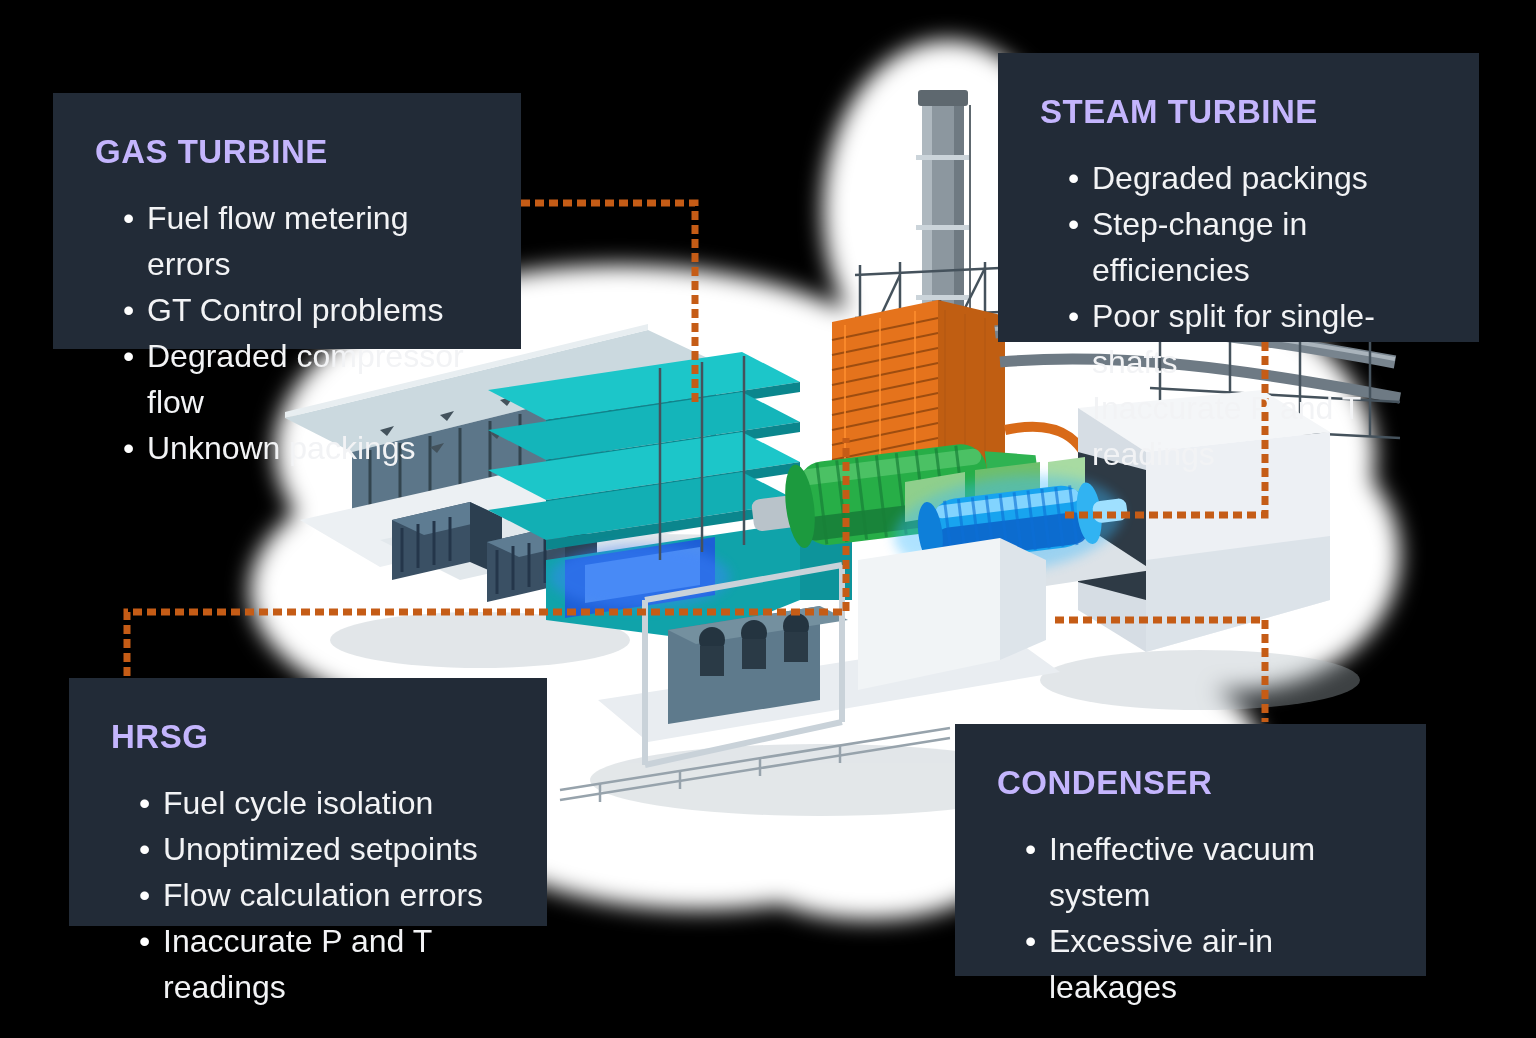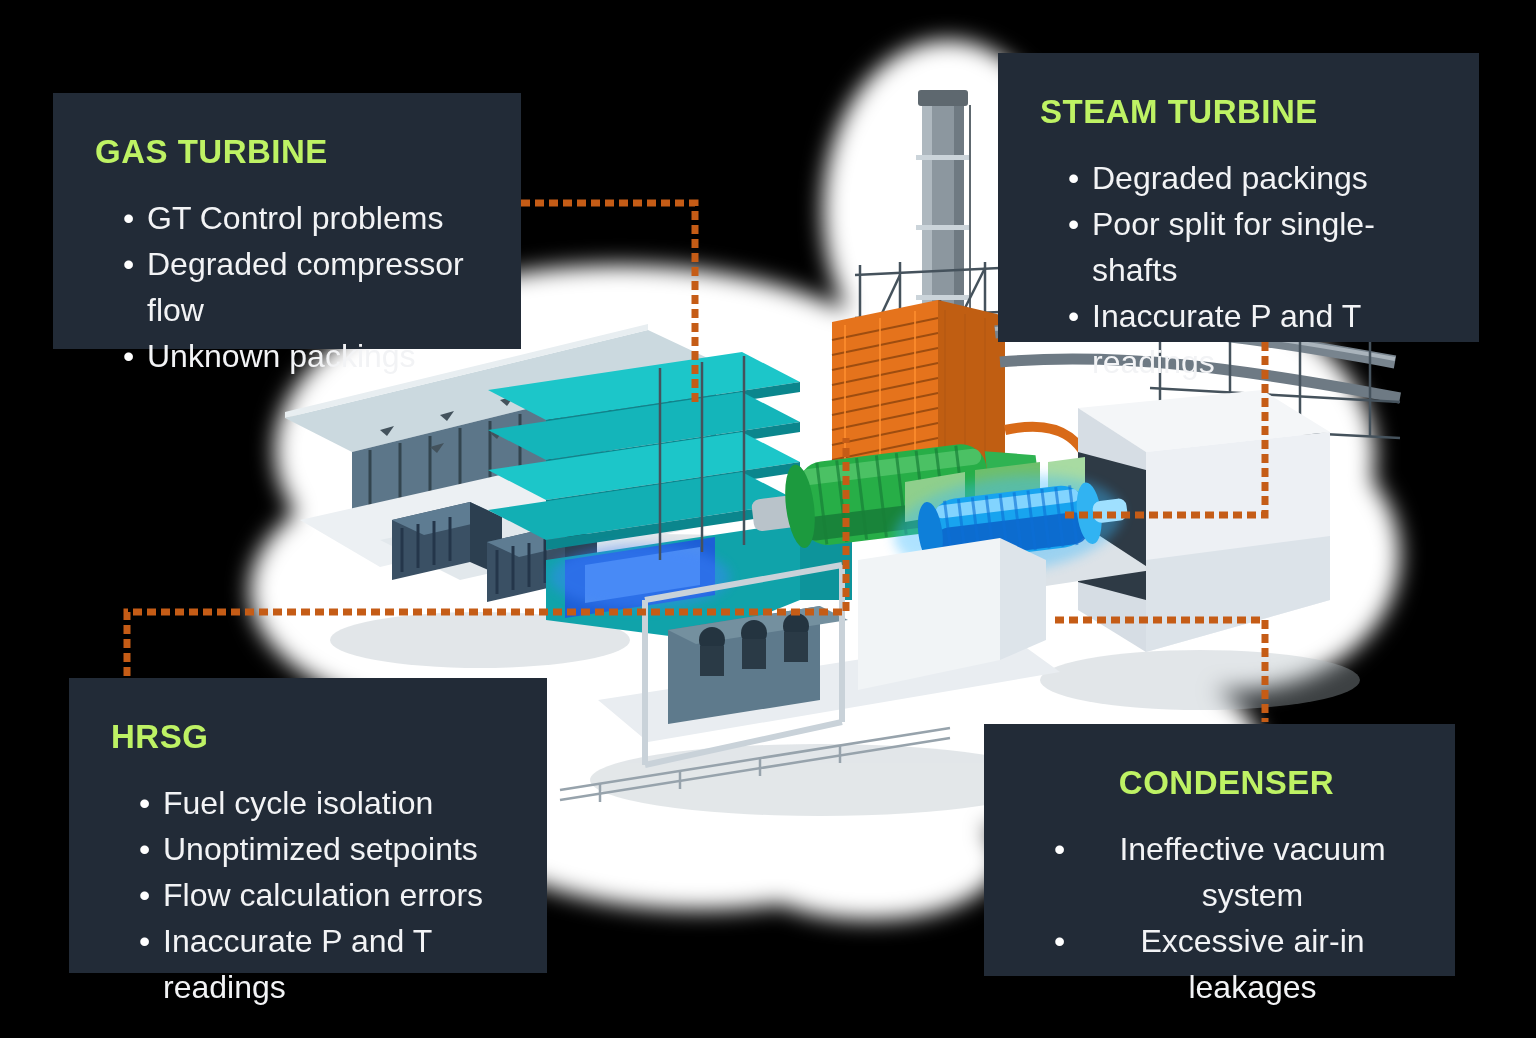--- a/index.html
+++ b/index.html
@@ -6,35 +6,35 @@
   #stage{
     position:relative;width:1536px;height:1038px;overflow:hidden;
     background:#000;font-family:"Liberation Sans",sans-serif;
   }
   #plant-svg{position:absolute;left:0;top:0;z-index:1;}
   .panel{
     position:absolute;z-index:2;background:#222B37;color:#F2F3F5;
     box-sizing:border-box;padding:42px 28px 20px 42px;
   }
   .panel h2{
-    margin:0;color:#bef264;font-size:33px;font-weight:bold;
+    margin:0;color:#c4b5fd;font-size:33px;font-weight:bold;
     letter-spacing:.5px;line-height:1.0;
   }
   .panel ul{list-style:none;margin:27px 0 0 0;padding:0 0 0 28px;}
   .panel li{
     position:relative;font-size:32px;line-height:1.44;padding-left:24px;
     color:#F2F3F5;
   }
   .panel li::before{
     content:"\2022";position:absolute;left:0;top:0;color:#FFFFFF;
   }
   #panel-gas{left:53px;top:93px;width:468px;height:256px;}
   #panel-steam{left:998px;top:53px;width:481px;height:289px;}
-  #panel-hrsg{left:69px;top:678px;width:478px;height:295px;}
-  #panel-cond{left:984px;top:724px;width:471px;height:252px;text-align:center;}
+  #panel-hrsg{left:69px;top:678px;width:478px;height:248px;}
+  #panel-cond{left:955px;top:724px;width:471px;height:252px;}
 </style>
 </head>
 <body>
 
 <div id="stage">
 
   <svg id="plant-svg" width="1536" height="1038" viewBox="0 0 1536 1038">
     <defs>
       <filter id="soft" x="-30%" y="-30%" width="160%" height="160%">
         <feGaussianBlur stdDeviation="11"></feGaussianBlur>
@@ -293,30 +293,32 @@
       <polyline points="521,203 695,203 695,403"></polyline>
       <polyline points="1265,342 1265,515 1063,515"></polyline>
       <polyline points="127,676 127,612 846,612 846,438"></polyline>
       <polyline points="1055,620 1265,620 1265,722"></polyline>
     </g>
   </svg>
 
   <div class="panel" id="panel-gas">
     <h2>GAS TURBINE</h2>
     <ul>
+      <li>Fuel flow metering errors</li>
       <li>GT Control problems</li>
       <li>Degraded compressor flow</li>
       <li>Unknown packings</li>
     </ul>
   </div>
 
   <div class="panel" id="panel-steam">
     <h2>STEAM TURBINE</h2>
     <ul>
       <li>Degraded packings</li>
+      <li>Step-change in efficiencies</li>
       <li>Poor split for single-shafts</li>
       <li>Inaccurate P and T readings</li>
     </ul>
   </div>
 
   <div class="panel" id="panel-hrsg">
     <h2>HRSG</h2>
     <ul>
       <li>Fuel cycle isolation</li>
       <li>Unoptimized setpoints</li>

